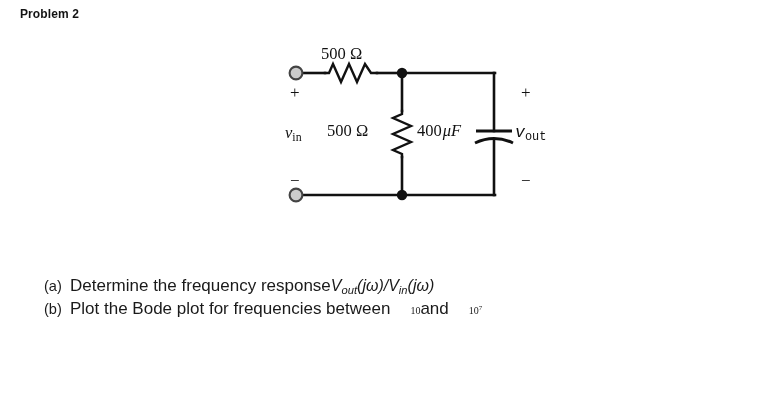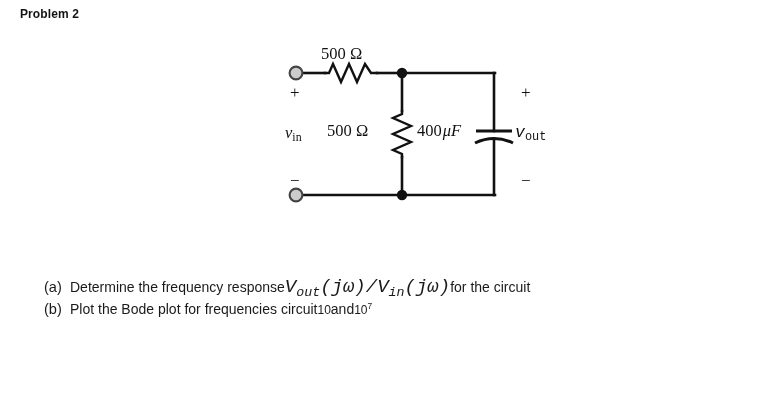--- a/index.html
+++ b/index.html
@@ -70,35 +70,36 @@
     align-items: baseline;
     font-size: 14.6px;
     color: #1a1a1a;
     margin-bottom: 3px;
     white-space: nowrap;
   }
   .q-marker {
     width: 26px;
     flex: 0 0 26px;
   }
-  .q-text { font-size: 14px; }
+  .q-text { font-size: 17px; }
   .math {
-    font-family: Liberation Mono, monospace;
+    font-family: Liberation Sans, sans-serif;
     font-style: italic;
-    font-size: 19px;
+    font-size: 16px;
   }
   .math .msub {
     font-size: 0.70em;
     position: relative;
     top: 0.30em;
   }
   .math-up {
-    font-family: Liberation Sans, sans-serif;
+    font-family: Liberation Serif, serif;
     font-style: normal;
-    font-size: 12px;
+    font-size: 10px;
+    padding-left: 20px;
   }
   .sup {
     font-size: 0.70em;
     vertical-align: super;
     line-height: 0;
   }
 </style>
 </head>
 <body>
 
@@ -164,24 +165,23 @@
   </div>
   <div class="sign" style="left:256px; top:132px;">−</div>
 </div>
 
 <div id="questions">
 
   <div class="q-line">
     <span class="q-marker">(a)</span>
     <span class="q-text">Determine the frequency response </span>
     <span class="math"><span>V</span><span class="msub">out</span><span>(jω)</span><span>/</span><span>V</span><span class="msub">in</span><span>(jω)</span></span>
-    <span class="q-text"> for the circuit</span>
   </div>
 
   <div class="q-line">
     <span class="q-marker">(b)</span>
-    <span class="q-text">Plot the Bode plot for frequencies circuit </span>
+    <span class="q-text">Plot the Bode plot for frequencies between </span>
     <span class="math-up">10</span>
     <span class="q-text"> and </span>
     <span class="math-up"><span>10</span><span class="sup">7</span></span>
   </div>
 
 </div>
 
 </body></html>

